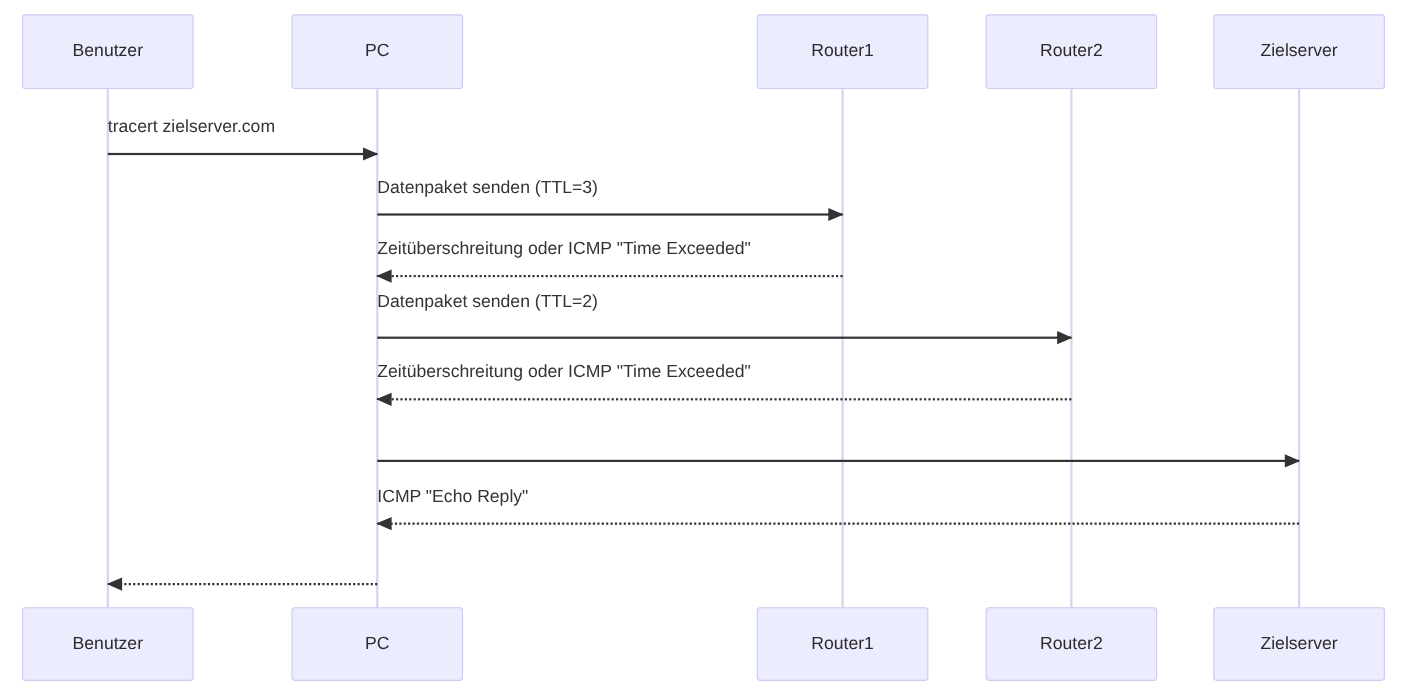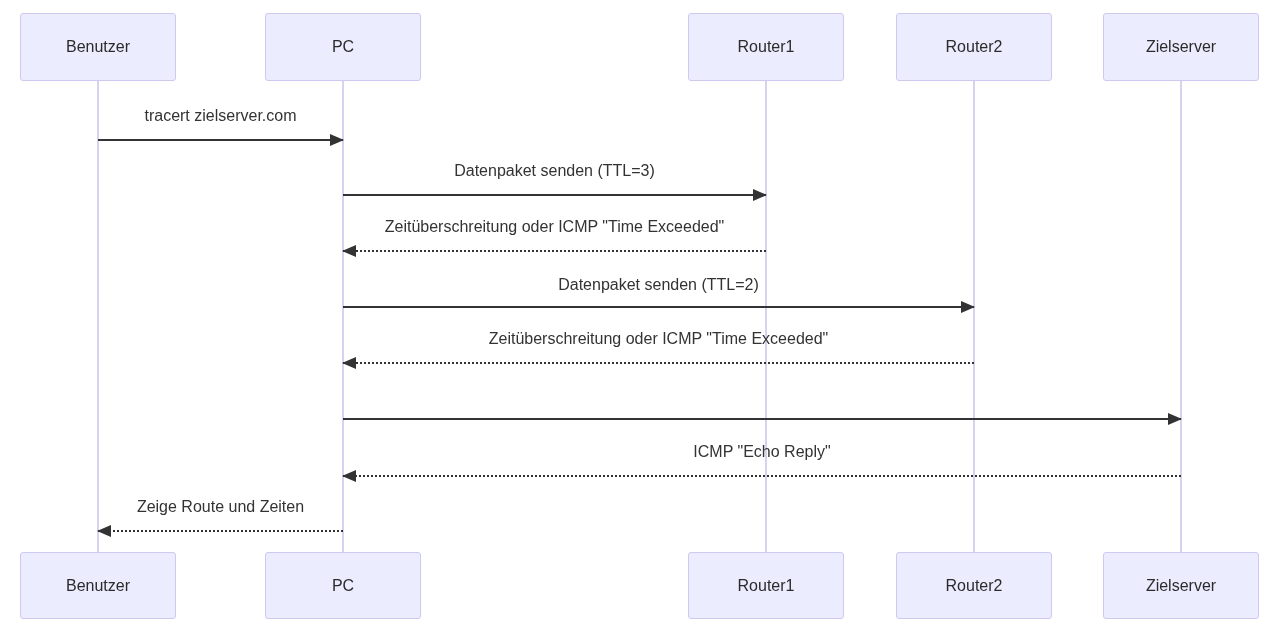--- a/index.html
+++ b/index.html
@@ -30,21 +30,21 @@
     border:1px solid var(--actor-border);
     border-radius:3px;
     box-sizing:border-box;
     display:flex;align-items:center;justify-content:center;
     font-size:16px;color:var(--text);
   }
   .actor-box.bottom{height:67px;}
   .msg-label{
     position:absolute;
     height:22px;line-height:22px;
-    text-align:center;white-space:nowrap;
+    text-align:left;white-space:nowrap;
     font-size:16px;color:var(--message-line);
   }
   .arrow{
     position:absolute;height:0;
   }
   .arrow.solid{border-top:2px solid var(--message-line);}
   .arrow.dotted{border-top:2px dotted var(--message-line);}
   .head{position:absolute;width:0;height:0;border-style:solid;}
   .head.right{
     right:-1px;top:-7px;
@@ -82,40 +82,39 @@
   <div class="msg-label" style="left:343px;width:423px;top:160px">Datenpaket senden (TTL=3)</div>
   <div class="arrow solid" style="left:343px;width:423px;top:194px">
       <span class="head right"></span>
     </div>
 
   <div class="msg-label" style="left:343px;width:423px;top:216px">Zeitüberschreitung oder ICMP "Time Exceeded"</div>
   <div class="arrow dotted" style="left:343px;width:423px;top:250px">
       <span class="head left"></span>
     </div>
 
-  <div class="msg-label" style="left:343px;width:631px;top:274px">Datenpaket senden (TTL=2)</div>
+  <div class="msg-label" style="left:343px;width:631px;top:264px">Datenpaket senden (TTL=2)</div>
   <div class="arrow solid" style="left:343px;width:631px;top:306px">
       <span class="head right"></span>
     </div>
 
   <div class="msg-label" style="left:343px;width:631px;top:328px">Zeitüberschreitung oder ICMP "Time Exceeded"</div>
   <div class="arrow dotted" style="left:343px;width:631px;top:362px">
       <span class="head left"></span>
     </div>
 
   <div class="arrow solid" style="left:343px;width:838px;top:418px">
       <span class="head right"></span>
     </div>
 
   <div class="msg-label" style="left:343px;width:838px;top:441px">ICMP "Echo Reply"</div>
   <div class="arrow dotted" style="left:343px;width:838px;top:475px">
       <span class="head left"></span>
     </div>
 
-  <div class="msg-label" style="left:98px;width:245px;top:496px">Zeige Route und Zeiten</div>
   <div class="arrow dotted" style="left:98px;width:245px;top:530px">
       <span class="head left"></span>
     </div>
 
   <div class="actor-box bottom" style="left:20px;top:552px">Benutzer</div>
   <div class="actor-box bottom" style="left:265px;top:552px">PC</div>
   <div class="actor-box bottom" style="left:688px;top:552px">Router1</div>
   <div class="actor-box bottom" style="left:896px;top:552px">Router2</div>
   <div class="actor-box bottom" style="left:1103px;top:552px">Zielserver</div>
 

